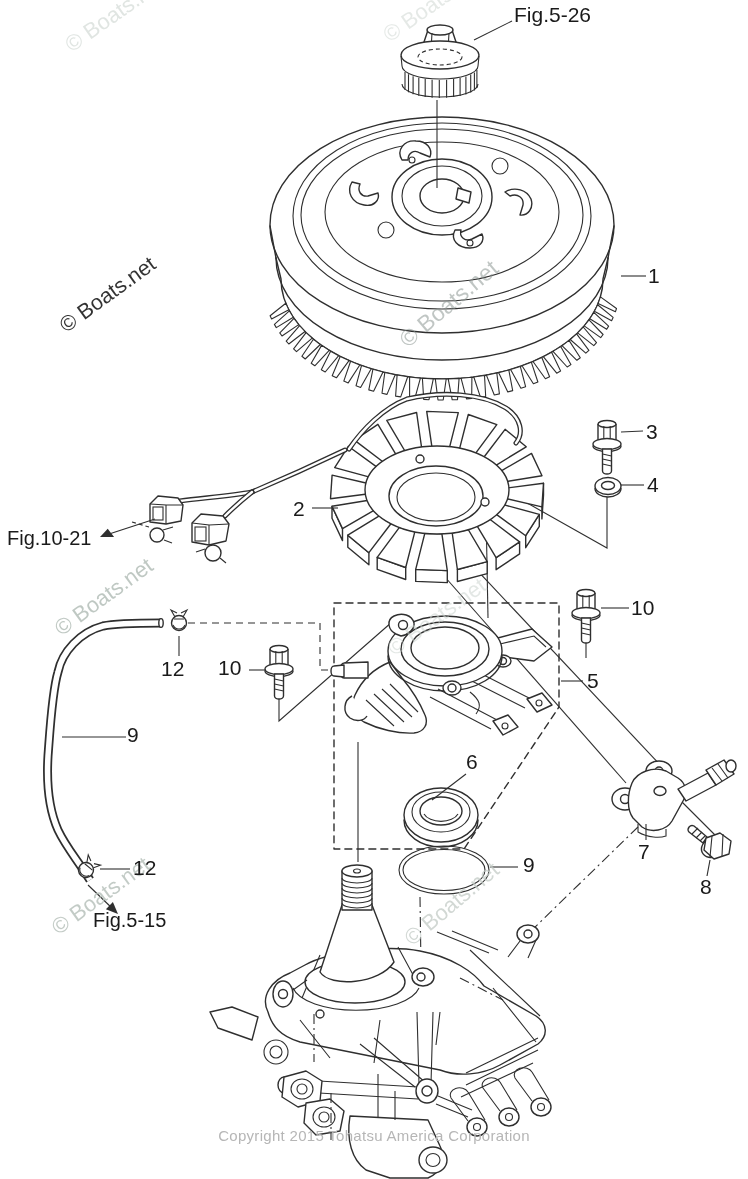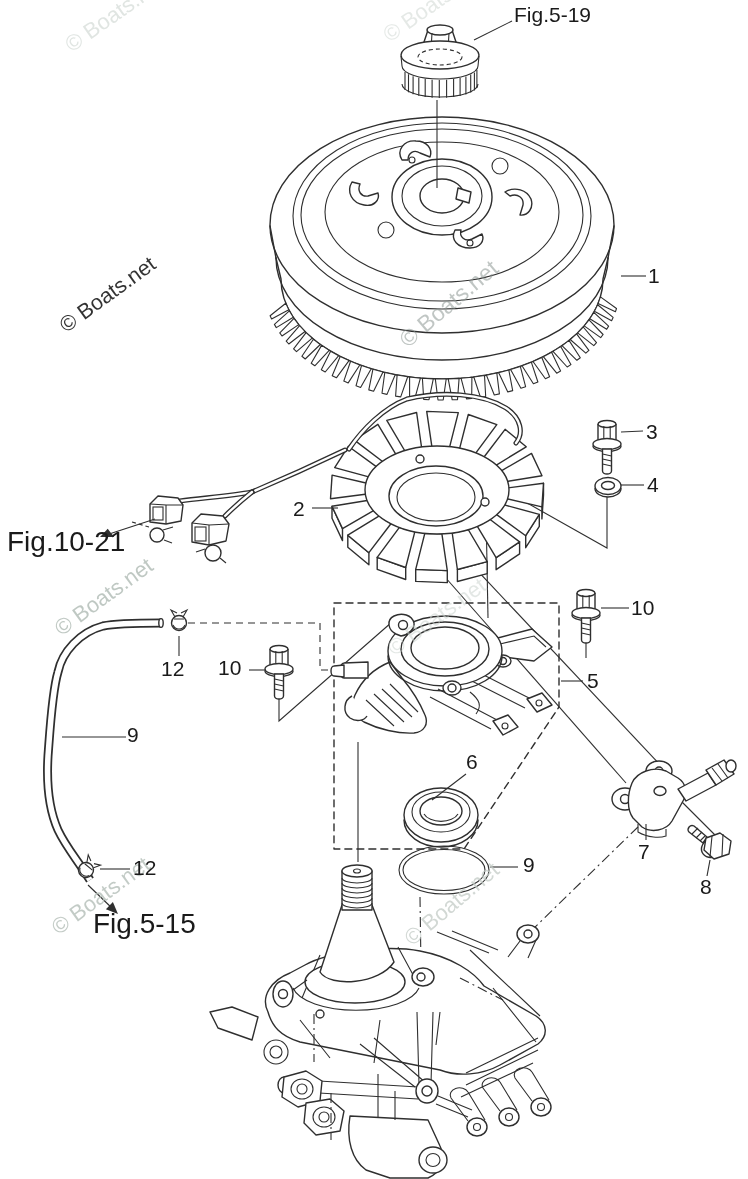--- a/index.html
+++ b/index.html
@@ -9,21 +9,21 @@
   .ln{stroke:#2f2f2f;fill:none;stroke-width:1.4;stroke-linecap:round;stroke-linejoin:round;}
   .thin{stroke:#2f2f2f;fill:none;stroke-width:1.1;}
   .wh{fill:#ffffff;stroke:#2f2f2f;stroke-width:1.4;stroke-linejoin:round;}
   .dash{stroke-dasharray:7,5;}
   .dd{stroke-dasharray:10,4,2,4;}
   .wire-o{stroke:#2f2f2f;stroke-width:5;fill:none;stroke-linecap:round;}
   .wire-i{stroke:#ffffff;stroke-width:2.4;fill:none;stroke-linecap:round;}
   .hose-o{stroke:#2f2f2f;stroke-width:9;fill:none;stroke-linecap:butt;}
   .hose-i{stroke:#ffffff;stroke-width:5.5;fill:none;stroke-linecap:butt;}
   .lbl{position:absolute;font-size:21px;line-height:1;color:#1a1a1a;white-space:nowrap;cursor:default;}
-  .figref{position:absolute;font-size:28px;line-height:1;color:#1a1a1a;white-space:nowrap;}
+  .figref{position:absolute;font-size:20px;line-height:1;color:#1a1a1a;white-space:nowrap;}
   .wm{position:absolute;font-size:22px;white-space:nowrap;pointer-events:none;
       transform:translate(-50%,-50%) rotate(-36deg);}
   #copyright{position:absolute;left:0;top:1127px;width:748px;text-align:center;
       font-size:15px;letter-spacing:.3px;color:#b6b6b6;pointer-events:none;}
 </style>
 </head>
 <body>
 
 <div id="page">
 
@@ -283,33 +283,34 @@
 
 <div class="wm" style="left:115px;top:14px;transform:translate(-50%,-50%) rotate(-35deg);color:#ccd4cf;opacity:.6;">© Boats.net</div>
 <div class="wm" style="left:433px;top:4px;transform:translate(-50%,-50%) rotate(-35deg);color:#ccd4cf;opacity:.5;">© Boats.net</div>
 <div class="wm" style="left:108px;top:295px;font-size:21.5px;color:#1c1c1c;opacity:.9;">© Boats.net</div>
 <div class="wm" style="left:449px;top:304px;font-size:23px;transform:translate(-50%,-50%) rotate(-40deg);color:#8e9894;opacity:.55;">© Boats.net</div>
 <div class="wm" style="left:104px;top:597px;color:#b9c3bd;opacity:.9;">© Boats.net</div>
 <div class="wm" style="left:437px;top:617px;color:#cdd5d0;opacity:.55;">© Boats.net</div>
 <div class="wm" style="left:101px;top:896px;color:#b9c3bd;opacity:.85;">© Boats.net</div>
 <div class="wm" style="left:452px;top:904px;transform:translate(-50%,-50%) rotate(-40deg);color:#c3cbc6;opacity:.75;">© Boats.net</div>
 
-<div class="figref" style="left:514px;top:4px;font-size:21px;">Fig.5-19</div>
+<div class="figref" style="left:514px;top:4px;font-size:21px;">Fig.5-26</div>
 <div class="figref" style="left:7px;top:528px;">Fig.10-21</div>
 <div class="figref" style="left:93px;top:910px;">Fig.5-15</div>
 
 <div class="lbl" style="left:648px;top:265px;">1</div>
 <div class="lbl" style="left:293px;top:498px;">2</div>
 <div class="lbl" style="left:646px;top:421px;">3</div>
 <div class="lbl" style="left:647px;top:474px;">4</div>
 <div class="lbl" style="left:587px;top:670px;">5</div>
 <div class="lbl" style="left:466px;top:751px;">6</div>
 <div class="lbl" style="left:638px;top:841px;">7</div>
 <div class="lbl" style="left:700px;top:876px;">8</div>
 <div class="lbl" style="left:523px;top:854px;">9</div>
 <div class="lbl" style="left:218px;top:657px;">10</div>
 <div class="lbl" style="left:631px;top:597px;">10</div>
 <div class="lbl" style="left:127px;top:724px;">9</div>
 <div class="lbl" style="left:161px;top:658px;">12</div>
 <div class="lbl" style="left:133px;top:857px;">12</div>
 
+<div id="copyright">Copyright 2015 Tohatsu America Corporation</div>
 
 </div>
 
 </body></html>

